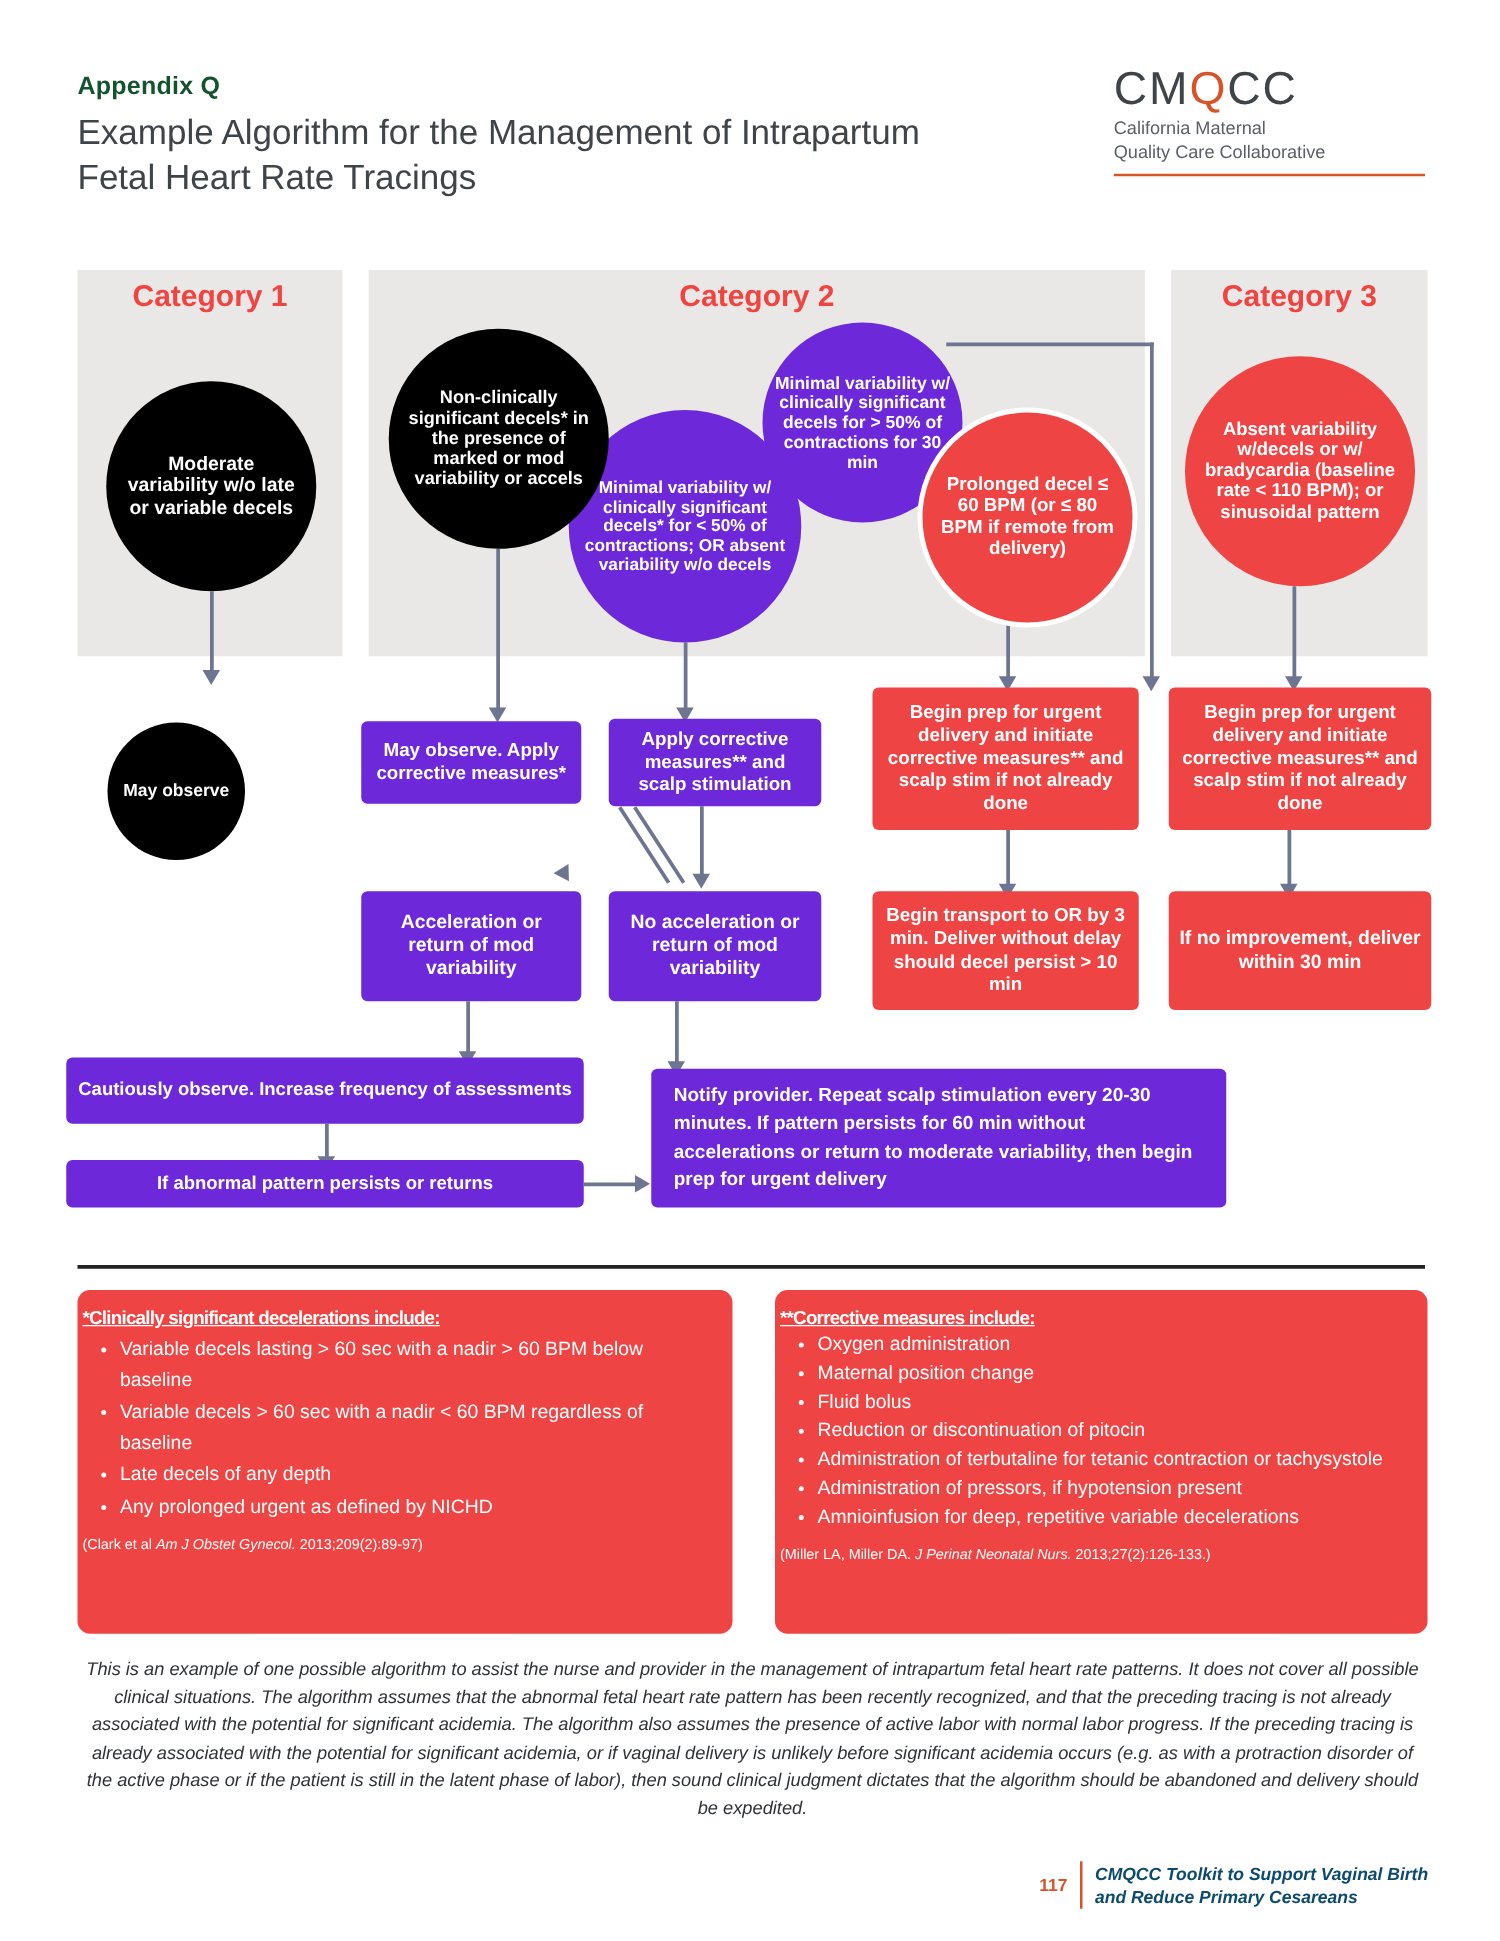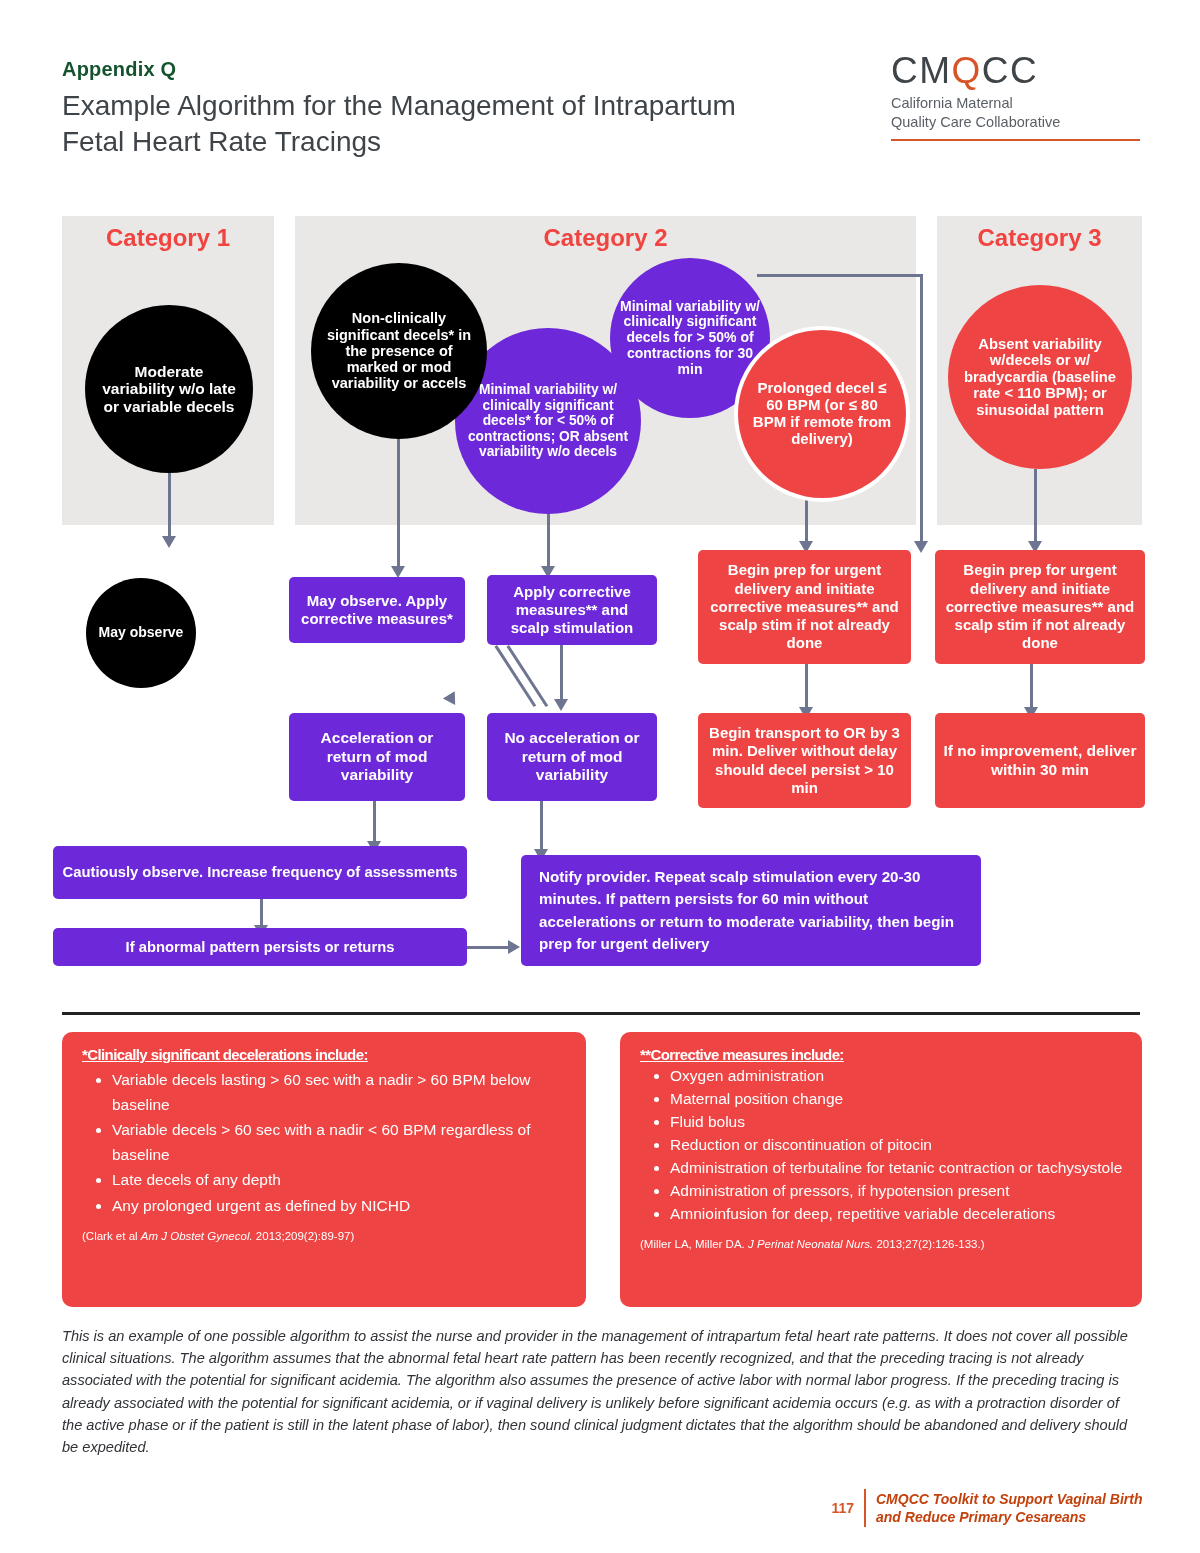--- a/index.html
+++ b/index.html
@@ -60,39 +60,39 @@
   .hl{height:3px;}
   .arw{position:absolute;width:0;height:0;}
   .arw-d{border-left:7px solid transparent;border-right:7px solid transparent;border-top:12px solid #6E7590;}
   .arw-r{border-top:7px solid transparent;border-bottom:7px solid transparent;border-left:12px solid #6E7590;}
   .diag{position:absolute;transform-origin:0 0;background:#6E7590;height:3px;}
 
   
   .rule-black{position:absolute;left:62px;top:1012px;width:1078px;height:3px;background:#222;}
   .fnbox{
     position:absolute;background:#EE4444;border-radius:10px;color:#fff;
-    box-sizing:border-box;padding:14px 16px 12px 20px;
+    box-sizing:border-box;padding:14px 16px 12px 4px;
   }
   .fn-h{font-weight:bold;font-size:15px;text-decoration:underline;letter-spacing:-0.6px;margin-bottom:4px;}
   .fn-h2{font-weight:bold;font-size:15px;text-decoration:underline;letter-spacing:-0.6px;margin-bottom:2px;}
   .fn-ul{margin:0;padding-left:30px;}
   .fn-ul li{font-size:15.5px;line-height:1.62;}
   .fn-ul.tight li{line-height:1.48;}
   .fn-cite{font-size:11.5px;margin-top:12px;}
   .fn-cite i{font-style:italic;}
 
   .disclaimer{
     position:absolute;left:62px;top:1325px;width:1080px;
-    font-size:14.6px;font-style:italic;line-height:1.52;color:#2f3237;
+    font-size:14.6px;font-style:italic;line-height:1.52;color:#2f3237;text-align:center;
   }
 
   .footer{position:absolute;left:820px;top:1489px;width:330px;display:flex;align-items:center;}
   .footer .pg{font-size:14px;color:#D65428;font-weight:bold;width:34px;text-align:right;}
   .footer .bar{width:2px;height:38px;background:#D65428;margin:0 10px;}
-  .footer .ft{font-size:14px;color:#c2410c;font-style:italic;font-weight:bold;line-height:1.32;}
+  .footer .ft{font-size:14px;color:#0c4a6e;font-style:italic;font-weight:bold;line-height:1.32;}
 </style>
 </head>
 <body>
 
 <div class="page">
 
   <div class="appendix">Appendix Q</div>
   <div class="title">Example Algorithm for the Management of Intrapartum Fetal Heart Rate Tracings</div>
 
   <div class="logo">

